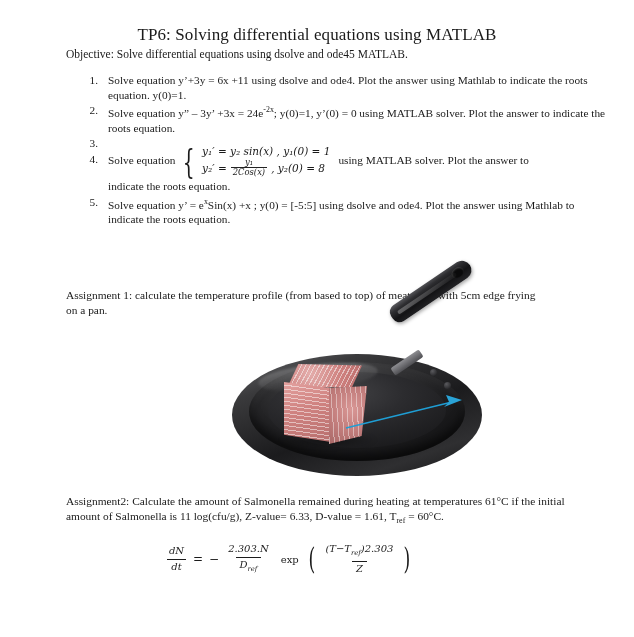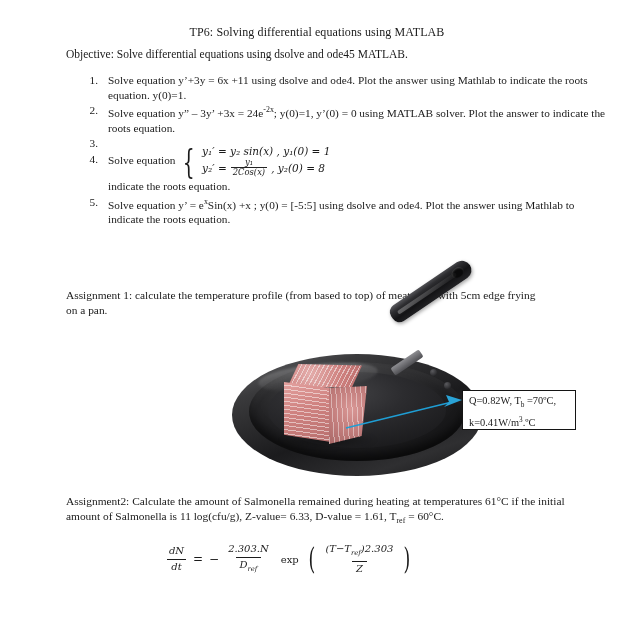--- a/index.html
+++ b/index.html
@@ -20,21 +20,21 @@
     inset: 0;
   }
 
   
   .doc-title {
     position: absolute;
     top: 25px;
     left: 0;
     width: 634px;
     text-align: center;
-    font-size: 12px;
+    font-size: 17px;
     letter-spacing: .1px;
   }
 
   
   .objective {
     position: absolute;
     top: 48px;
     left: 66px;
     width: 505px;
     font-size: 11.5px;
@@ -368,20 +368,21 @@
           <div class="l1">y₁′ = y₂ sin(x) ,  y₁(0) = 1</div>
           <div class="l2">
             <span>y₂′ =</span>
             <span class="frac">
               <span class="n">y₁</span>
               <span class="d">2Cos(x)</span>
             </span>
             <span>,  y₂(0) = 8</span>
           </div>
         </span>
+        <span class="sys-tail">using MATLAB solver. Plot the answer to</span>
       </div>
       <div class="item4-tail">indicate the roots equation.</div>
     </li>
 
     <li>
       <span class="num">5.</span>
       <span>Solve equation  y’ = e</span><span class="sup">x</span><span>Sin(x) +x ; y(0) = [-5:5] using dsolve and ode4. Plot the answer using Mathlab to indicate the roots equation.</span>
     </li>
 
   </ol>
@@ -404,24 +405,20 @@
       <div class="meat-left"></div>
       <div class="meat-right"></div>
     </div>
   </div>
 
   <svg class="arrow-svg" viewBox="0 0 130 48">
     <line x1="6" y1="40" x2="112" y2="14" stroke="#1f9ed4" stroke-width="1.4"></line>
     <polygon points="122,12 106,7 109,14 104,19" fill="#2aa3d6"></polygon>
   </svg>
 
-  <div class="callout-box">
-    <div><span>Q=0.82W, T</span><span class="sub">b</span><span> =70ºC,</span></div>
-    <div><span>k=0.41W/m</span><span class="sup">3</span><span>.ºC</span></div>
-  </div>
 
   <div class="assign" id="assign2"><span>Assignment2: Calculate the amount of Salmonella remained during heating at temperatures 61°C if the initial amount of Salmonella is 11 log(cfu/g), Z-value= 6.33, D-value = 1.61, T</span><span class="sub">ref</span><span> = 60°C.</span></div>
 
   <div class="formula">
     <span class="fwrap">
       <span class="bigfrac">
         <span class="n">dN</span>
         <span class="d">dt</span>
       </span>
       <span class="op">=</span>

